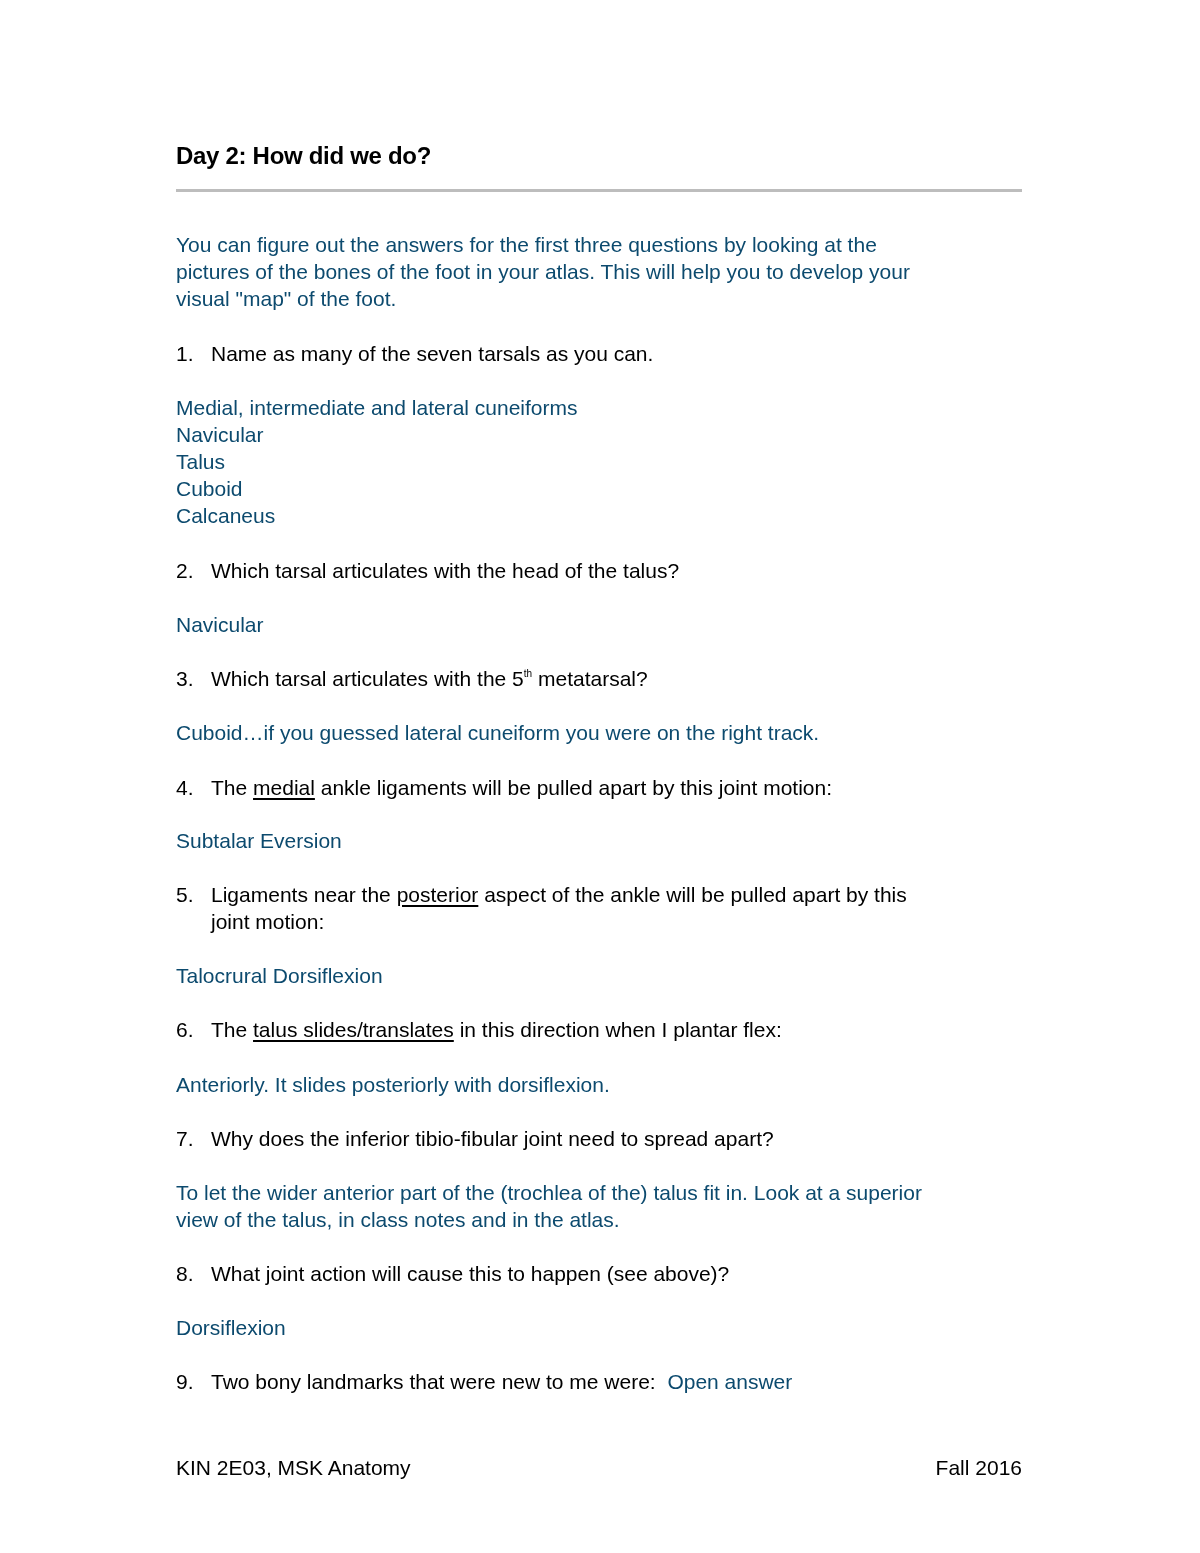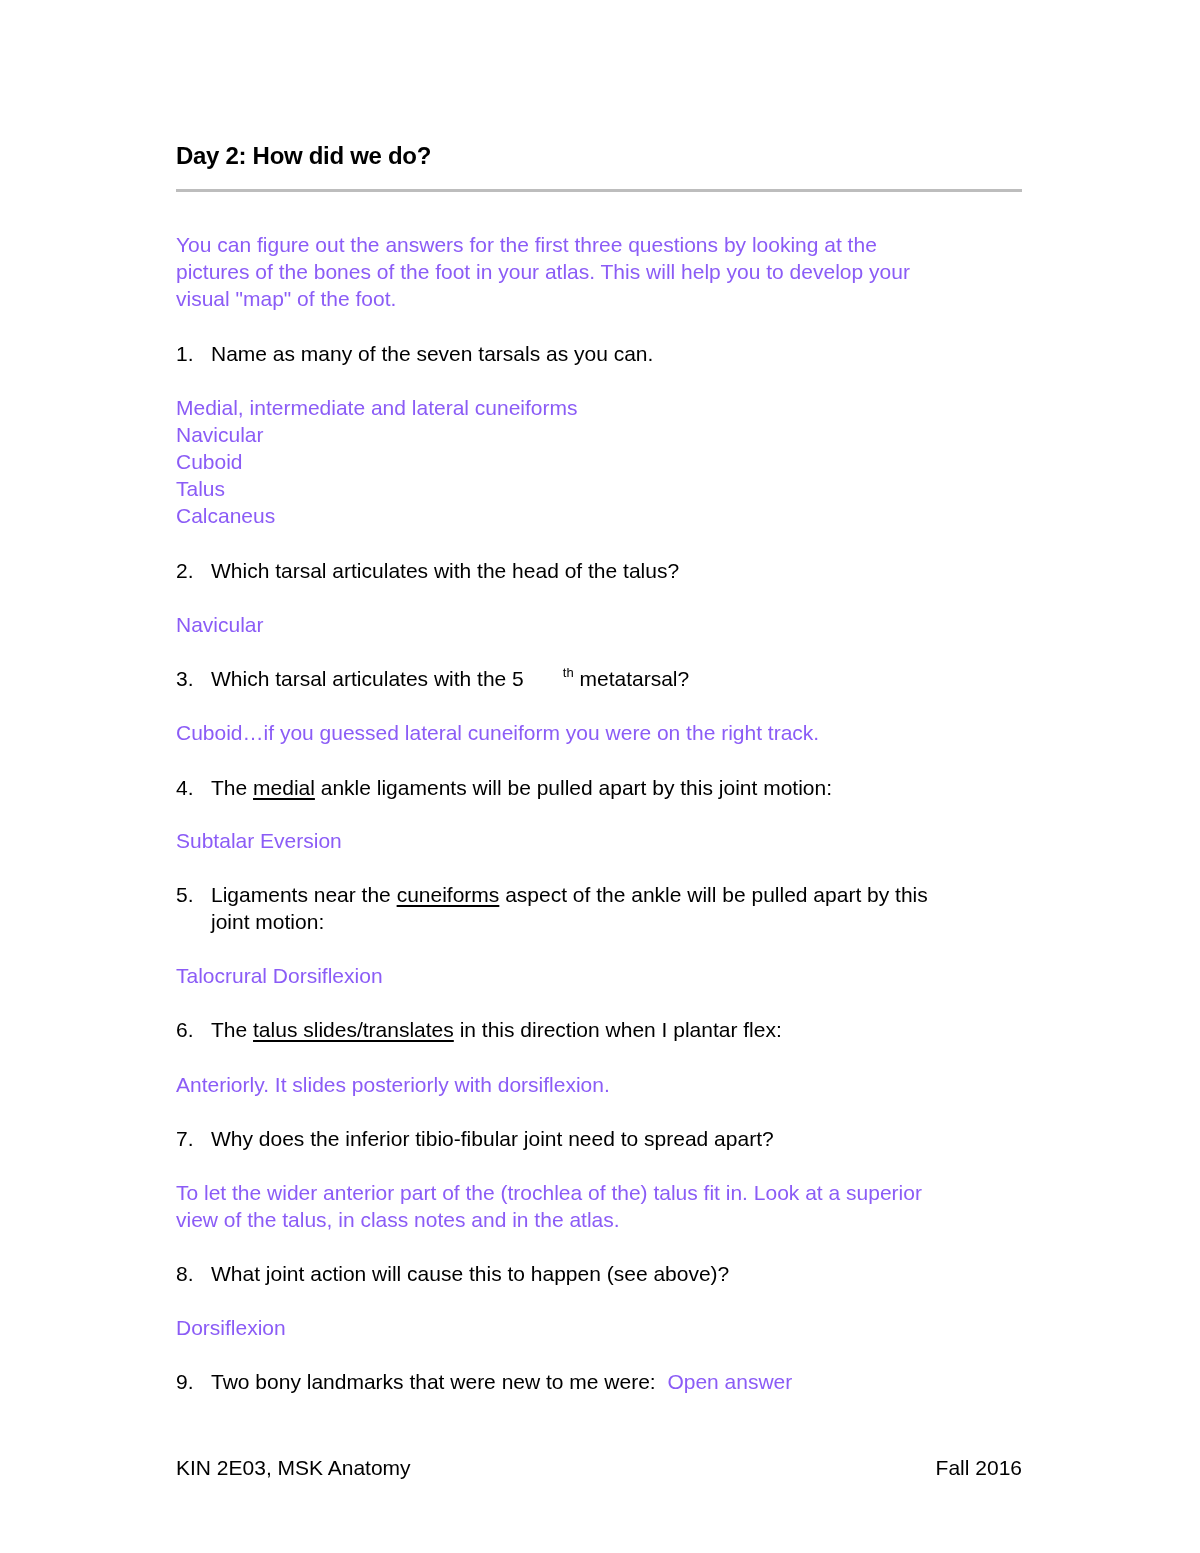--- a/index.html
+++ b/index.html
@@ -1,24 +1,24 @@
 <!DOCTYPE html>
 <html><head>
 <meta charset="utf-8">
 <style>
   html, body { margin: 0; padding: 0; background: #ffffff; }
   body { width: 1200px; height: 1553px; position: relative; font-family: "Liberation Sans", sans-serif; color: #000; }
   .page { position: absolute; left: 176px; top: 0; width: 846px; }
   .title { position: absolute; top: 142px; left: 0; font-size: 24px; font-weight: bold; letter-spacing: -0.3px; white-space: nowrap; }
   .rule { position: absolute; top: 189px; left: 0; width: 846px; height: 3px; background: #bdbdbd; }
   .blk { position: absolute; left: 0; font-size: 21px; line-height: 27px; white-space: nowrap; }
-  .blue { color: #8b5cf6; }
+  .blue { color: #0c4a6e; }
   .num { display: inline-block; width: 35px; }
   u { text-decoration: underline; text-underline-offset: 3px; }
-  sup { font-size: 13px; vertical-align: 9px; line-height: 0; margin-left: 39px; }
+  sup { font-size: 10px; vertical-align: 9px; line-height: 0; }
   .footer { position: absolute; top: 1456px; font-size: 21px; text-align: right; }
 </style>
 </head>
 <body>
 
 <div class="page">
   <div class="title">Day 2: How did we do?</div>
   <div class="rule"></div>
 
   <div class="blk blue" style="top:231px">
@@ -26,42 +26,42 @@
     <div>pictures of the bones of the foot in your atlas.  This will help you to develop your</div>
     <div>visual "map" of the foot.</div>
   </div>
 
   <div class="blk" style="top:340px">
     <span class="num">1.</span><span>Name as many of the seven tarsals as you can.</span>
   </div>
   <div class="blk blue" style="top:394px">
     <div>Medial, intermediate and lateral cuneiforms</div>
     <div>Navicular</div>
+    <div>Talus</div>
     <div>Cuboid</div>
-    <div>Talus</div>
     <div>Calcaneus</div>
   </div>
 
   <div class="blk" style="top:557px">
     <span class="num">2.</span><span>Which tarsal articulates with the head of the talus?</span>
   </div>
   <div class="blk blue" style="top:611px">Navicular</div>
 
   <div class="blk" style="top:665px">
     <span class="num">3.</span><span>Which tarsal articulates with the 5</span><sup>th</sup><span> metatarsal?</span>
   </div>
   <div class="blk blue" style="top:719px">Cuboid…if you guessed lateral cuneiform you were on the right track.</div>
 
   <div class="blk" style="top:774px">
     <span class="num">4.</span><span>The </span><u>medial</u><span> ankle ligaments will be pulled apart by this joint motion:</span>
   </div>
   <div class="blk blue" style="top:827px">Subtalar Eversion</div>
 
   <div class="blk" style="top:881px">
-    <div><span class="num">5.</span><span>Ligaments near the </span><u>cuneiforms</u><span> aspect of the ankle will be pulled apart by this</span></div>
+    <div><span class="num">5.</span><span>Ligaments near the </span><u>posterior</u><span> aspect of the ankle will be pulled apart by this</span></div>
     <div style="padding-left:35px">joint motion:</div>
   </div>
   <div class="blk blue" style="top:962px">Talocrural Dorsiflexion</div>
 
   <div class="blk" style="top:1016px">
     <span class="num">6.</span><span>The </span><u>talus slides/translates</u><span> in this direction when I plantar flex:</span>
   </div>
   <div class="blk blue" style="top:1071px">Anteriorly.  It slides posteriorly with dorsiflexion.</div>
 
   <div class="blk" style="top:1125px">

